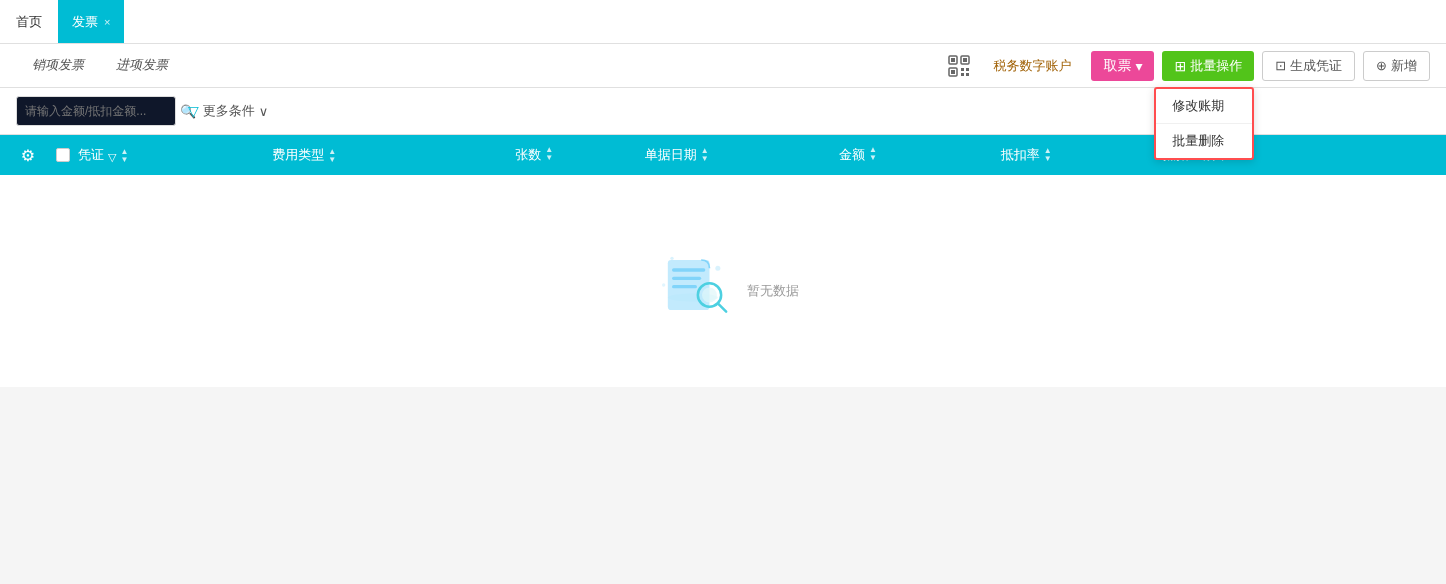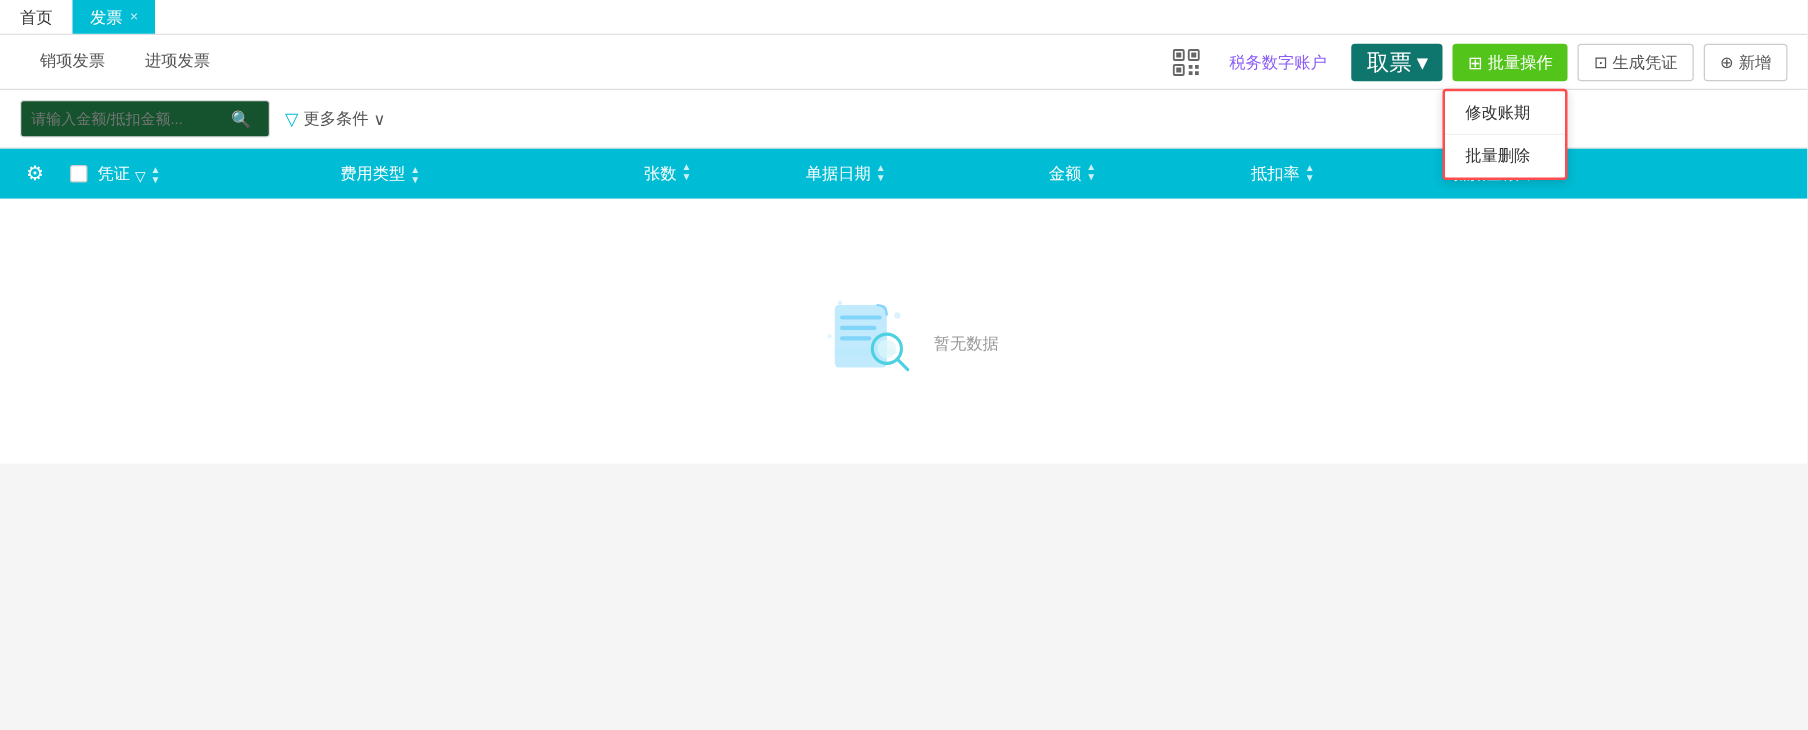--- a/index.html
+++ b/index.html
@@ -4,21 +4,21 @@
   <style>
     * { margin: 0; padding: 0; box-sizing: border-box; }
     body { font-family: 'Microsoft YaHei', Arial, sans-serif; font-size: 13px; background: #f5f5f5; color: #333; }
 
     
     .top-nav {
       display: flex;
       align-items: center;
       background: #fff;
       border-bottom: 1px solid #e0e0e0;
-      height: 28px;
+      height: 44px;
       padding: 0 0;
     }
     .nav-home {
       padding: 0 16px;
       height: 100%;
       display: flex;
       align-items: center;
       color: #333;
       font-size: 13px;
       cursor: pointer;
@@ -51,20 +51,21 @@
     }
     .sub-tab {
       padding: 0 16px;
       height: 44px;
       display: flex;
       align-items: center;
       color: #555;
       font-size: 13px;
       cursor: pointer;
       border-bottom: 2px solid transparent;
+      font-style: italic;
     }
     .sub-tab.active {
       color: #00bcd4;
       border-bottom: 2px solid #00bcd4;
     }
 
     .spacer { flex: 1; }
 
     .toolbar-right {
       display: flex;
@@ -80,33 +81,33 @@
       justify-content: center;
       cursor: pointer;
       color: #666;
     }
 
     .tax-account-btn {
       padding: 0 12px;
       height: 30px;
       border: none;
       background: none;
-      color: #8b5cf6;
+      color: #a16207;
       font-size: 13px;
       cursor: pointer;
     }
 
     .take-ticket-btn {
       height: 30px;
-      background: #0f766e;
+      background: #ec4899;
       color: #fff;
       border: none;
       border-radius: 3px;
       padding: 0 12px;
-      font-size: 18px;
+      font-size: 14px;
       cursor: pointer;
       display: flex;
       align-items: center;
       gap: 4px;
     }
 
     .batch-op-btn {
       height: 30px;
       background: #52c41a;
       color: #fff;
@@ -158,22 +159,22 @@
       gap: 12px;
       border-bottom: 1px solid #e0e0e0;
     }
     .search-input-wrap {
       display: flex;
       align-items: center;
       border: 1px solid #ddd;
       border-radius: 3px;
       padding: 0 8px;
       height: 30px;
-      width: 200px;
-      background: #14532d;
+      width: 160px;
+      background: #0f172a;
     }
     .search-input-wrap input {
       border: none;
       outline: none;
       font-size: 12px;
       color: #999;
       width: 160px;
       background: transparent;
     }
     .search-icon {

